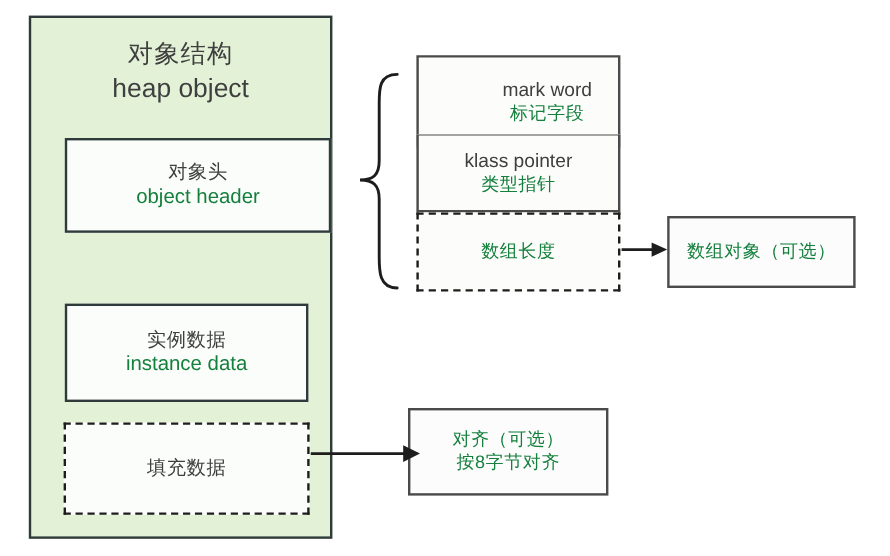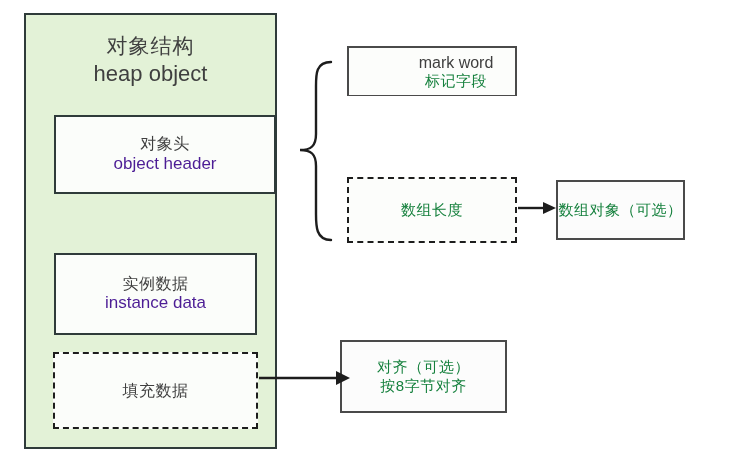--- a/index.html
+++ b/index.html
@@ -85,21 +85,21 @@
     font-size: 22px;
     color: #3f3f3f;
   }
   .big-cn {
     font-size: 16px;
     color: #3f3f3f;
     letter-spacing: 0.5px;
   }
   .big-en {
     font-size: 17px;
-    color: #4c1d95;
+    color: #15803d;
   }
   .panel-title {
     position: absolute;
     left: 0;
     right: 0;
     top: 18px;
     text-align: center;
     line-height: 1.28;
   }
   svg.overlay {
@@ -130,31 +130,35 @@
 
   <div class="box box-solid" style="left:54px; top:228px; width:203px; height:82px;margin-top:25px;">
     <div class="big-cn">实例数据</div>
     <div class="big-en">instance data</div>
   </div>
 
   <div class="box box-dashed" style="left:53px; top:340px; width:205px; height:77px;margin-top:12px;">
     <div class="big-cn">填充数据</div>
   </div>
 
-  <div class="stack-cell cell-top" style="left:347px; top:46px; width:170px; height:50px;padding-left:48px;">
+  <div class="stack-cell cell-top" style="left:347px; top:46px; width:170px; height:77px;padding-left:48px;">
     <div class="line-en">mark word</div>
     <div class="line-cn">标记字段</div>
   </div>
 
+  <div class="stack-cell cell-mid" style="left:347px; top:112px; width:170px; height:65px;">
+    <div class="line-en">klass pointer</div>
+    <div class="line-cn">类型指针</div>
+  </div>
 
   <div class="stack-cell cell-dashed" style="left:347px; top:177px; width:170px; height:66px;">
     <div class="line-cn">数组长度</div>
   </div>
 
-  <div class="box box-solid-gray" style="left:556px; top:180px; width:129px; height:60px;">
+  <div class="box box-solid-gray" style="left:556px; top:180px; width:157px; height:60px;">
     <div class="line-cn">数组对象（可选）</div>
   </div>
 
   <div class="box box-solid-gray" style="left:340px; top:340px; width:167px; height:73px;">
     <div class="line-cn">对齐（可选）</div>
     <div class="line-cn">按8字节对齐</div>
   </div>
 
   <svg class="overlay" viewBox="0 0 742 463">
 

